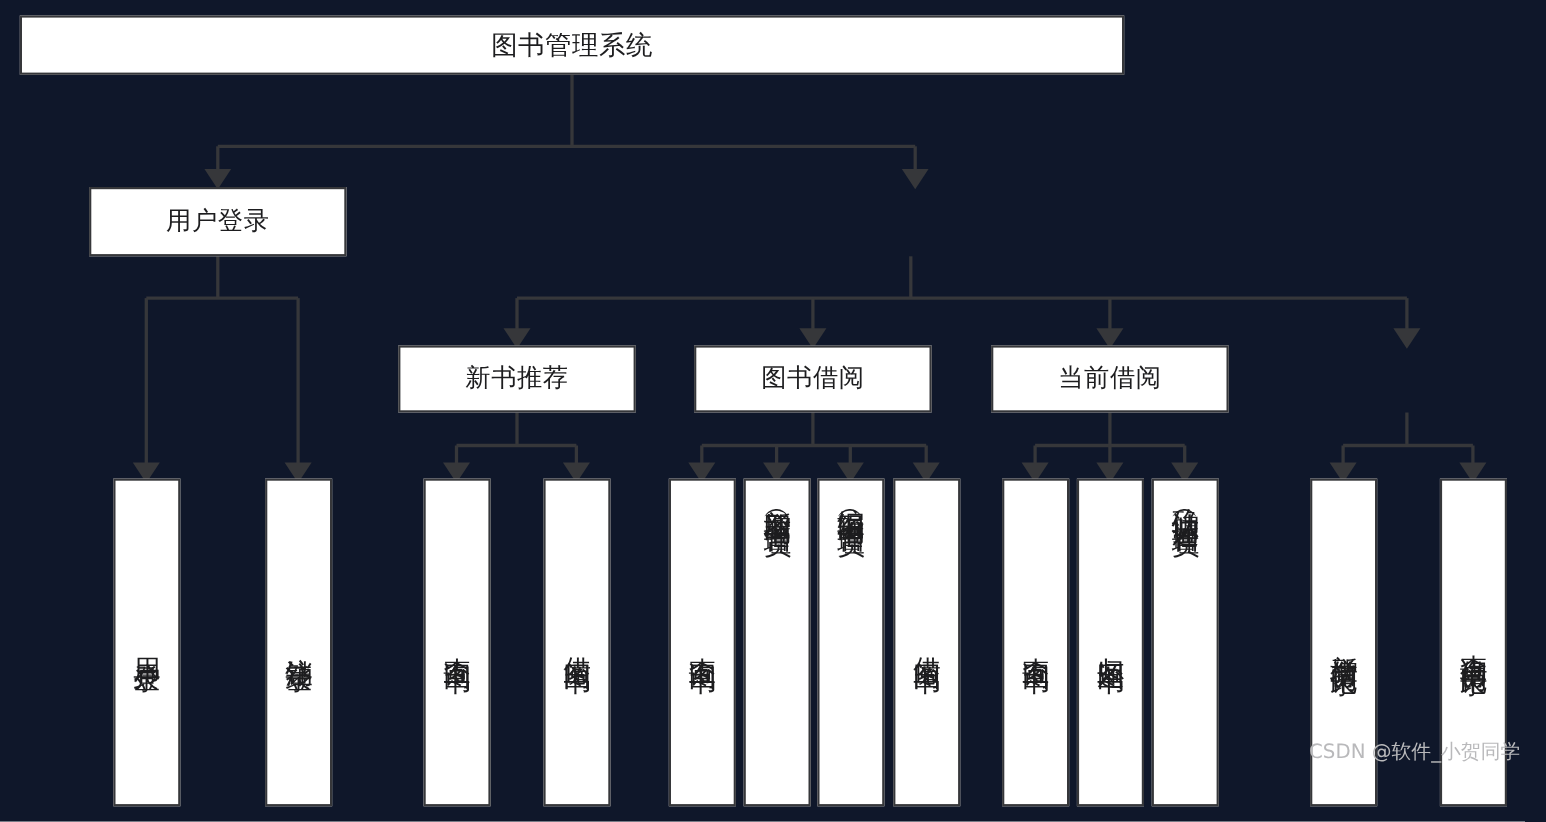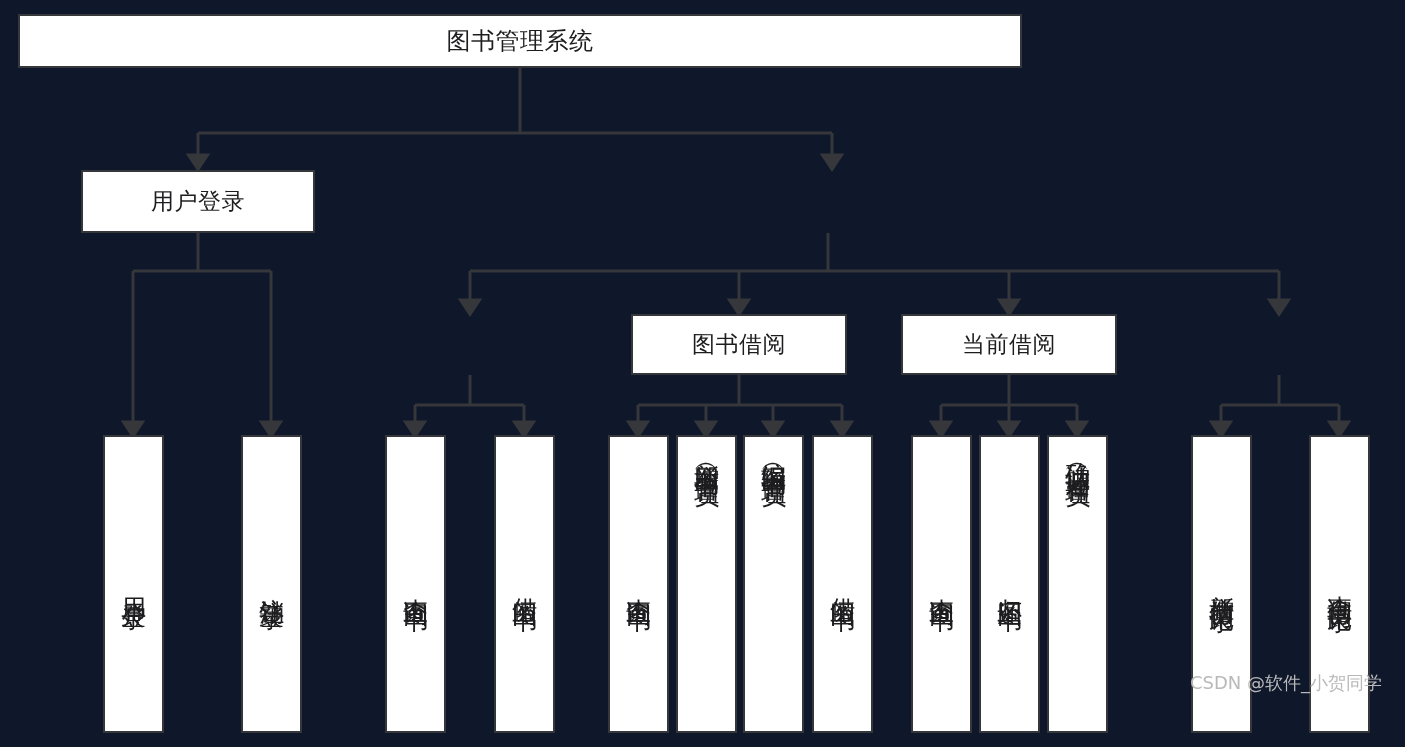--- a/index.html
+++ b/index.html
@@ -137,20 +137,23 @@
 
   <div class="node horiz root" style="left:18px; top:14px; width:1004px; height:54px;">
     <span class="node-label">图书管理系统</span>
   </div>
 
   <div class="node horiz" style="left:81px; top:170px; width:234px; height:63px;">
     <span class="node-label">用户登录</span>
   </div>
 
 
+  <div class="node horiz" style="left:362px; top:314px; width:216px; height:61px;">
+    <span class="node-label">新书推荐</span>
+  </div>
 
   <div class="node horiz" style="left:901px; top:314px; width:216px; height:61px;">
     <span class="node-label">当前借阅</span>
   </div>
 
   <div class="node horiz" style="left:631px; top:314px; width:216px; height:61px;">
     <span class="node-label">图书借阅</span>
   </div>
 
 

